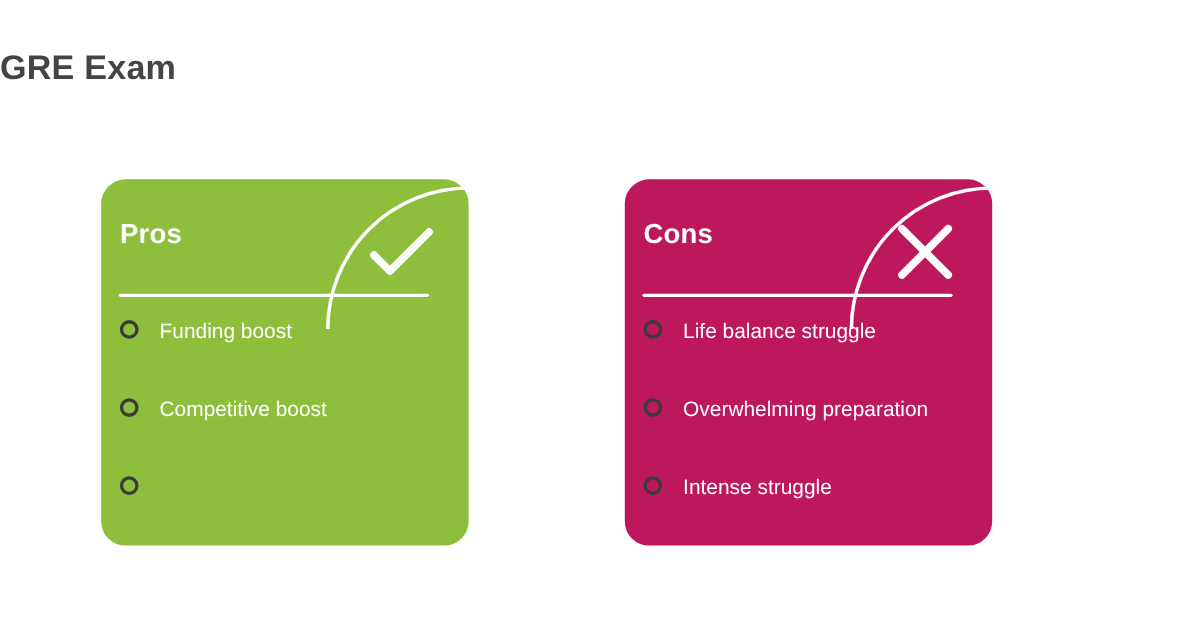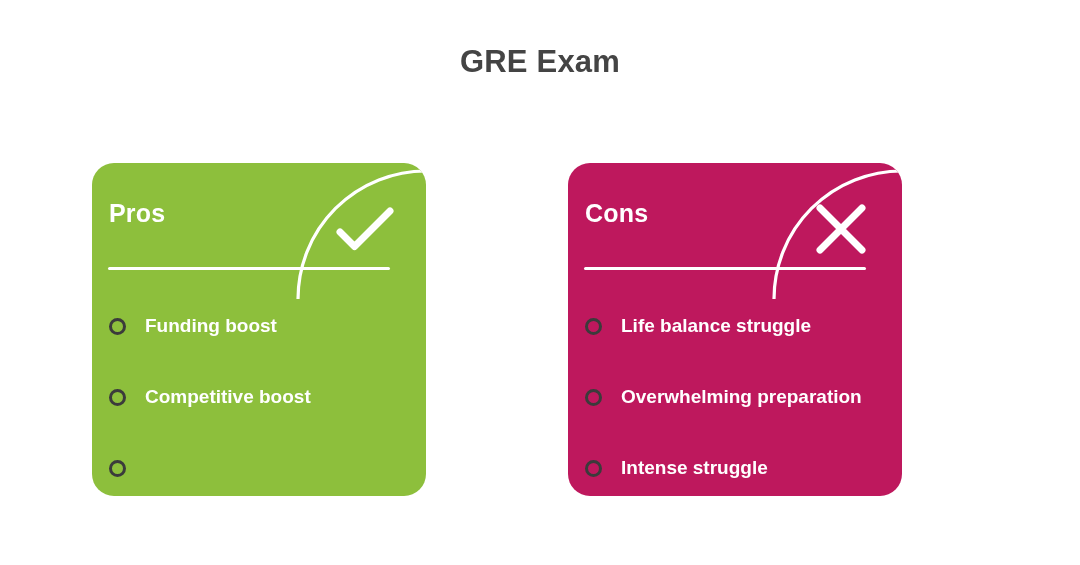--- a/index.html
+++ b/index.html
@@ -19,21 +19,21 @@
     position: relative;
     width: 1080px;
     height: 565px;
   }
 
   .page-title {
     position: absolute;
     top: 44px;
     left: 0;
     width: 1080px;
-    text-align: center;
+    text-align: left;
     font-size: 31px;
     font-weight: bold;
     color: #444444;
     letter-spacing: 0.2px;
   }
 
   .cards {
     position: absolute;
     top: 163px;
     left: 92px;
@@ -103,23 +103,22 @@
     top: 128px;
     left: 10px;
     right: 14px;
     margin: 0;
     padding: 0;
     list-style: none;
   }
 
   .list-item {
     display: flex;
-    align-items: center;
+    align-items: flex-start;
     height: 71px;
-    font-weight: bold;
   }
 
   .bullet-ring {
     flex: 0 0 auto;
     width: 17px;
     height: 17px;
     border: 3px solid #3B3B3B;
     border-radius: 50%;
     box-sizing: border-box;
     margin-left: 7px;

